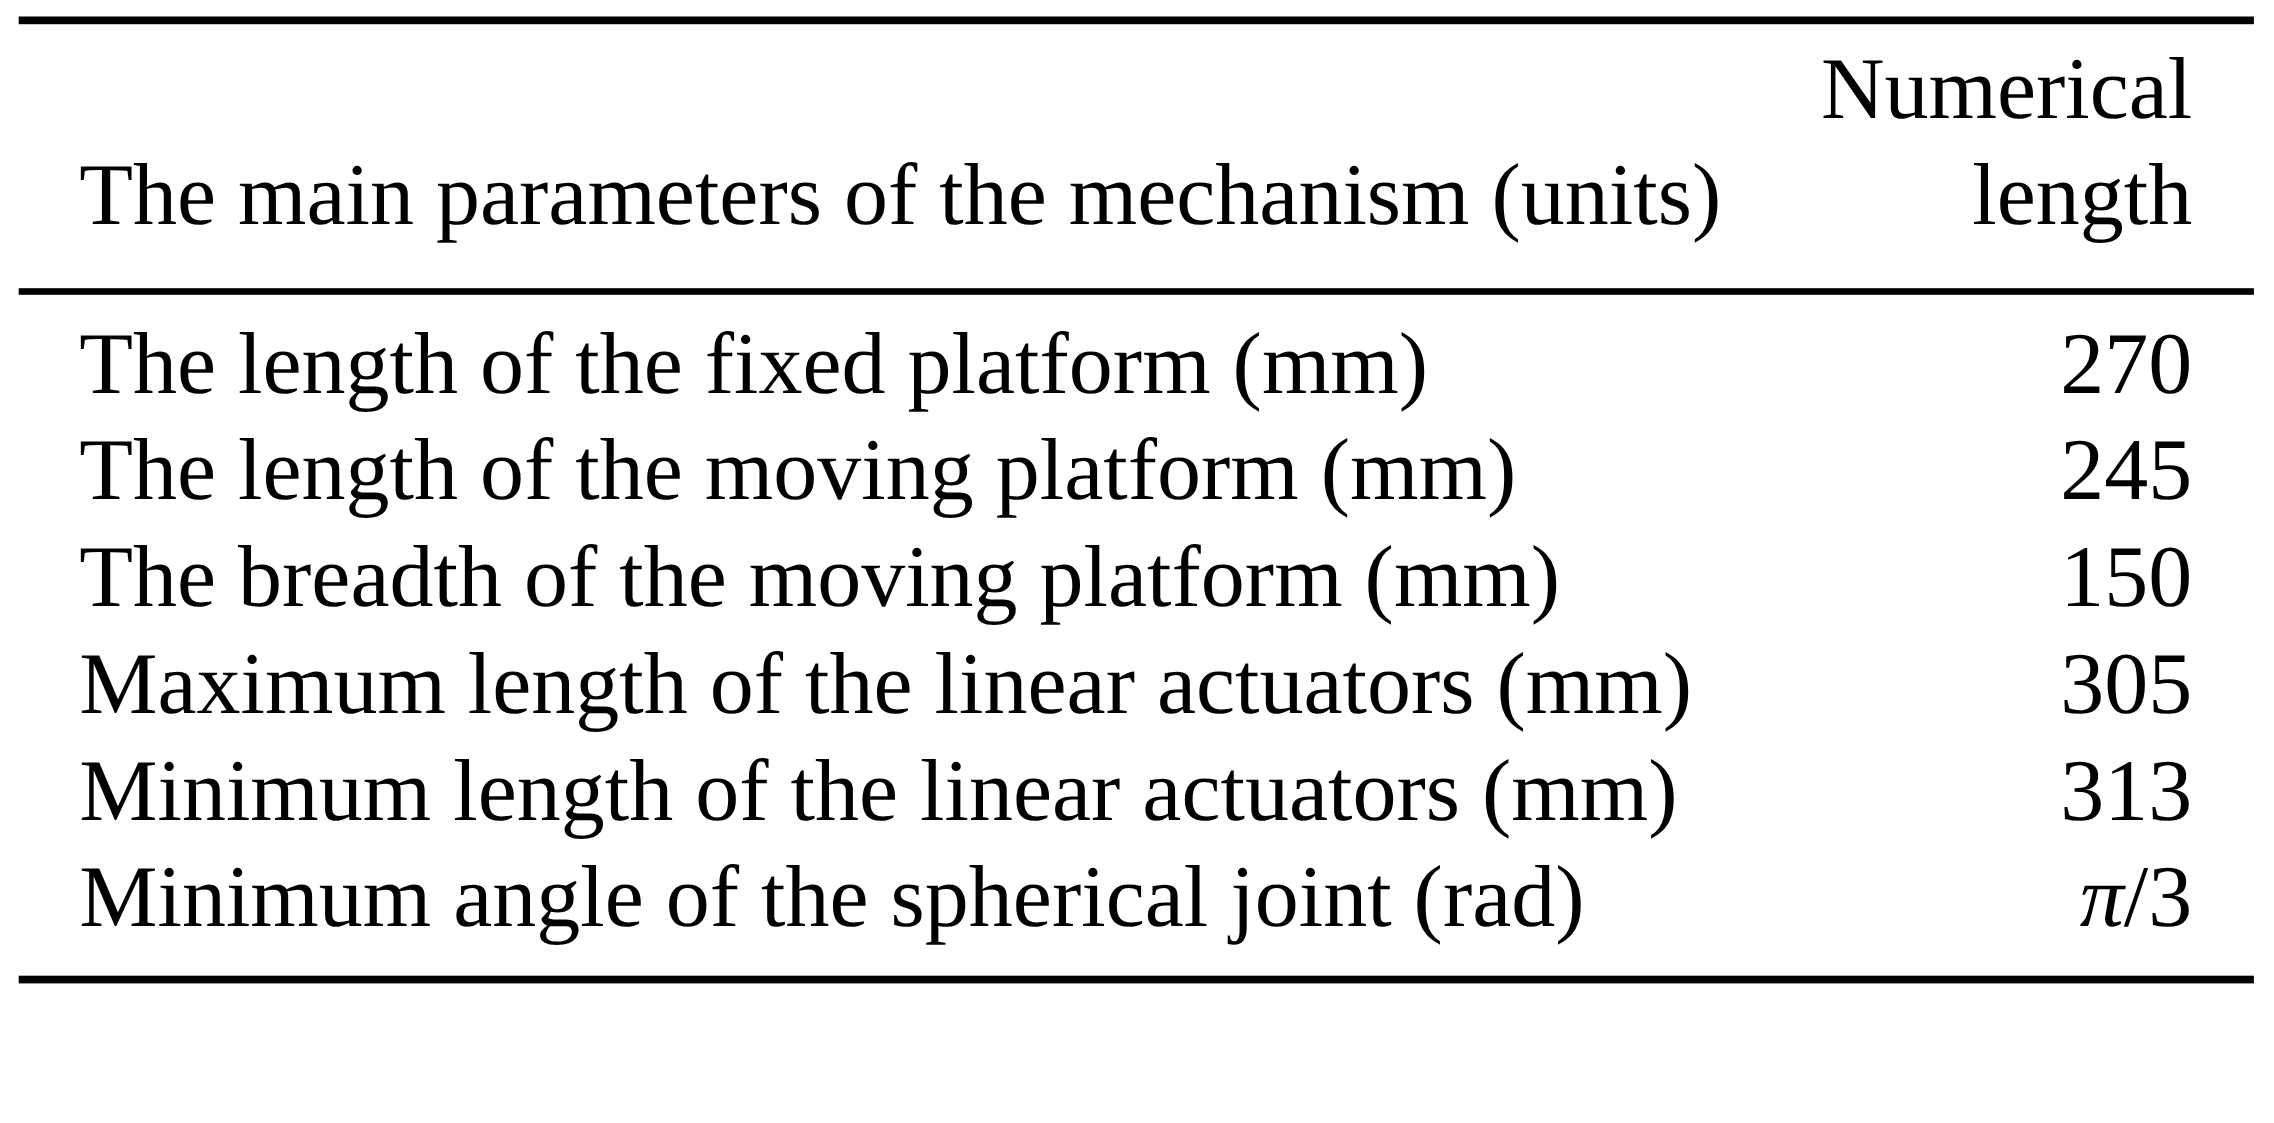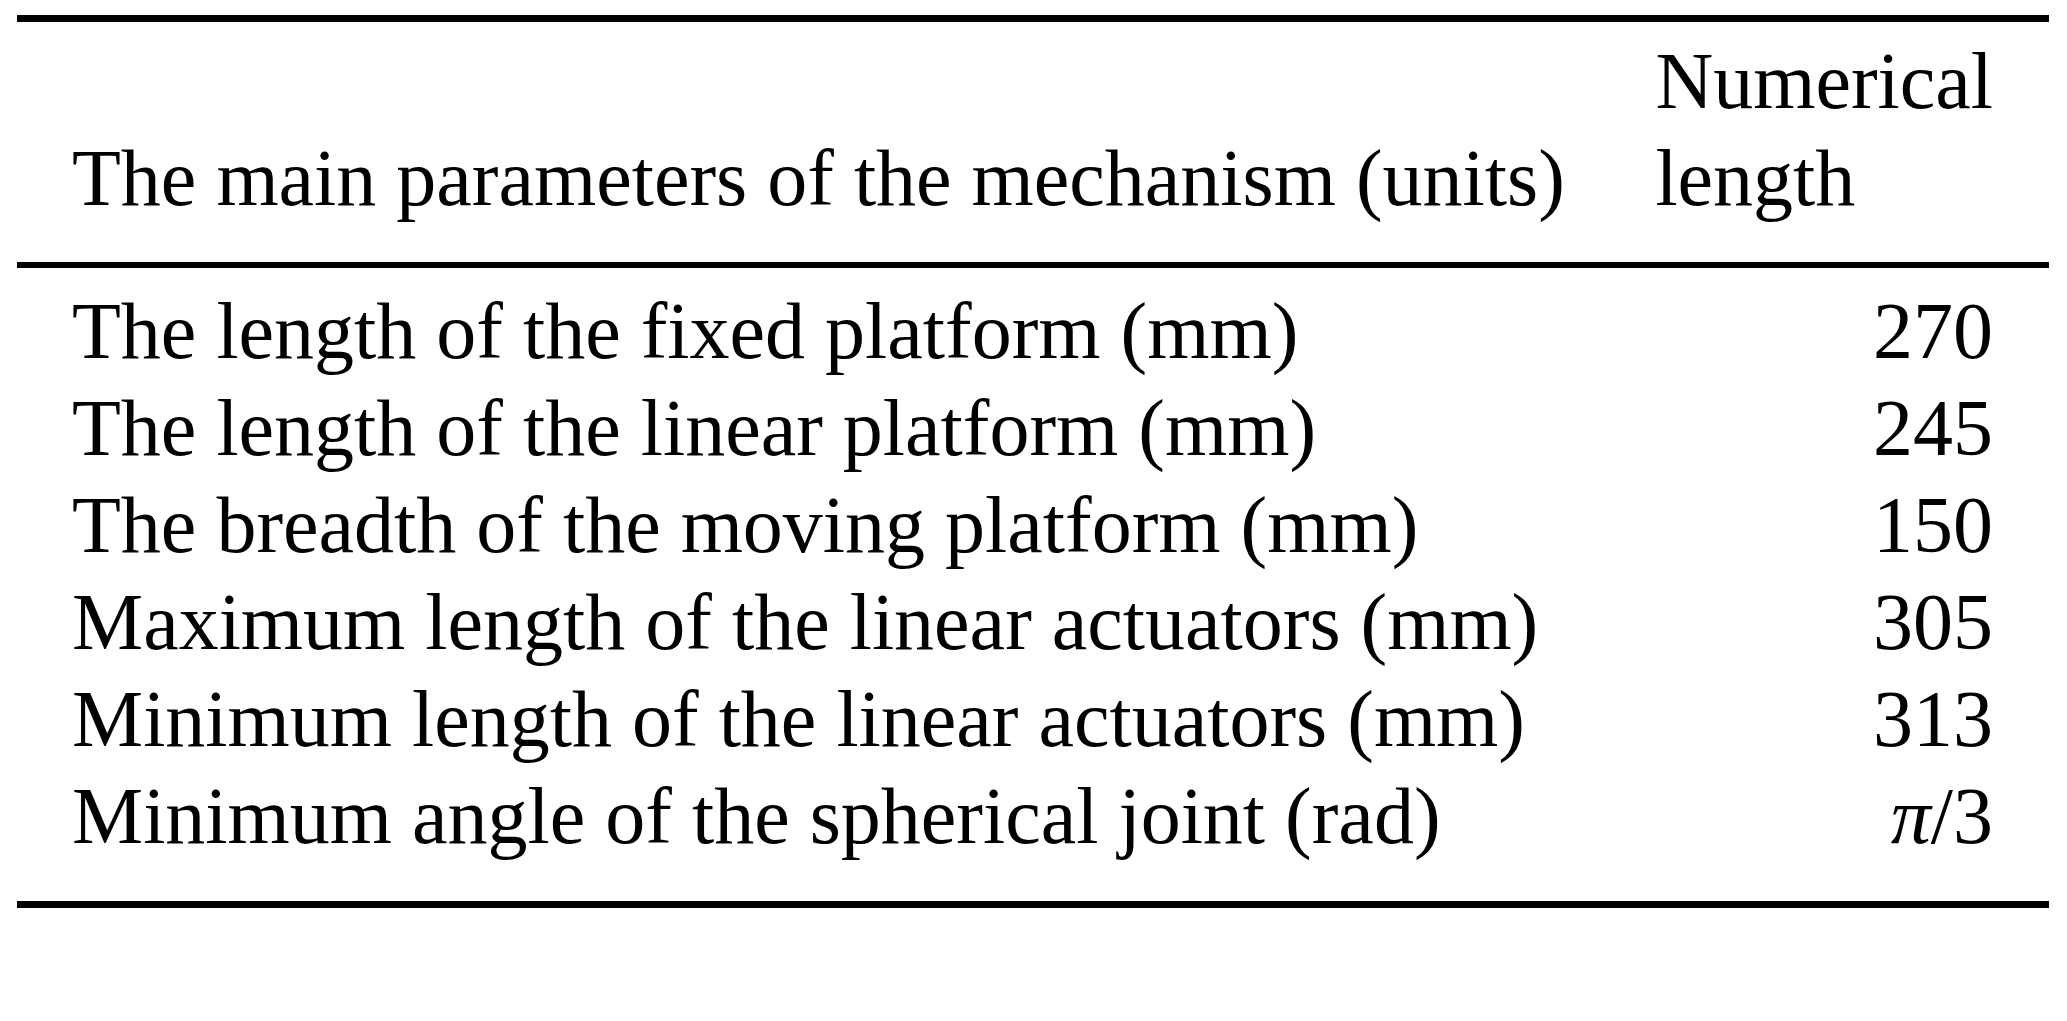--- a/index.html
+++ b/index.html
@@ -26,24 +26,24 @@
   .rule-mid   { height: 6px; }
   .header-row {
     display: flex;
     justify-content: space-between;
     align-items: flex-end;
     padding: 11px 56px 35px 55px;
     line-height: 97px;
     white-space: nowrap;
   }
   .header-value {
-    text-align: left;
+    text-align: right;
   }
   .tbody {
-    padding: 15px 56px 36px 55px;
+    padding: 15px 56px 22px 55px;
   }
   .row {
     display: flex;
     justify-content: space-between;
     align-items: baseline;
     line-height: 97px;
     white-space: nowrap;
   }
   .row-value {
     text-align: center;
@@ -71,21 +71,21 @@
 
   <div class="tbody">
 
     <div class="row">
       <div class="row-label">The length of the fixed platform (mm)</div>
       <div class="row-value">270</div>
     </div>
 
 
     <div class="row">
-      <div class="row-label">The length of the linear platform (mm)</div>
+      <div class="row-label">The length of the moving platform (mm)</div>
       <div class="row-value">245</div>
     </div>
 
     <div class="row">
       <div class="row-label">The breadth of the moving platform (mm)</div>
       <div class="row-value">150</div>
     </div>
 
     <div class="row">
       <div class="row-label">Maximum length of the linear actuators (mm)</div>

